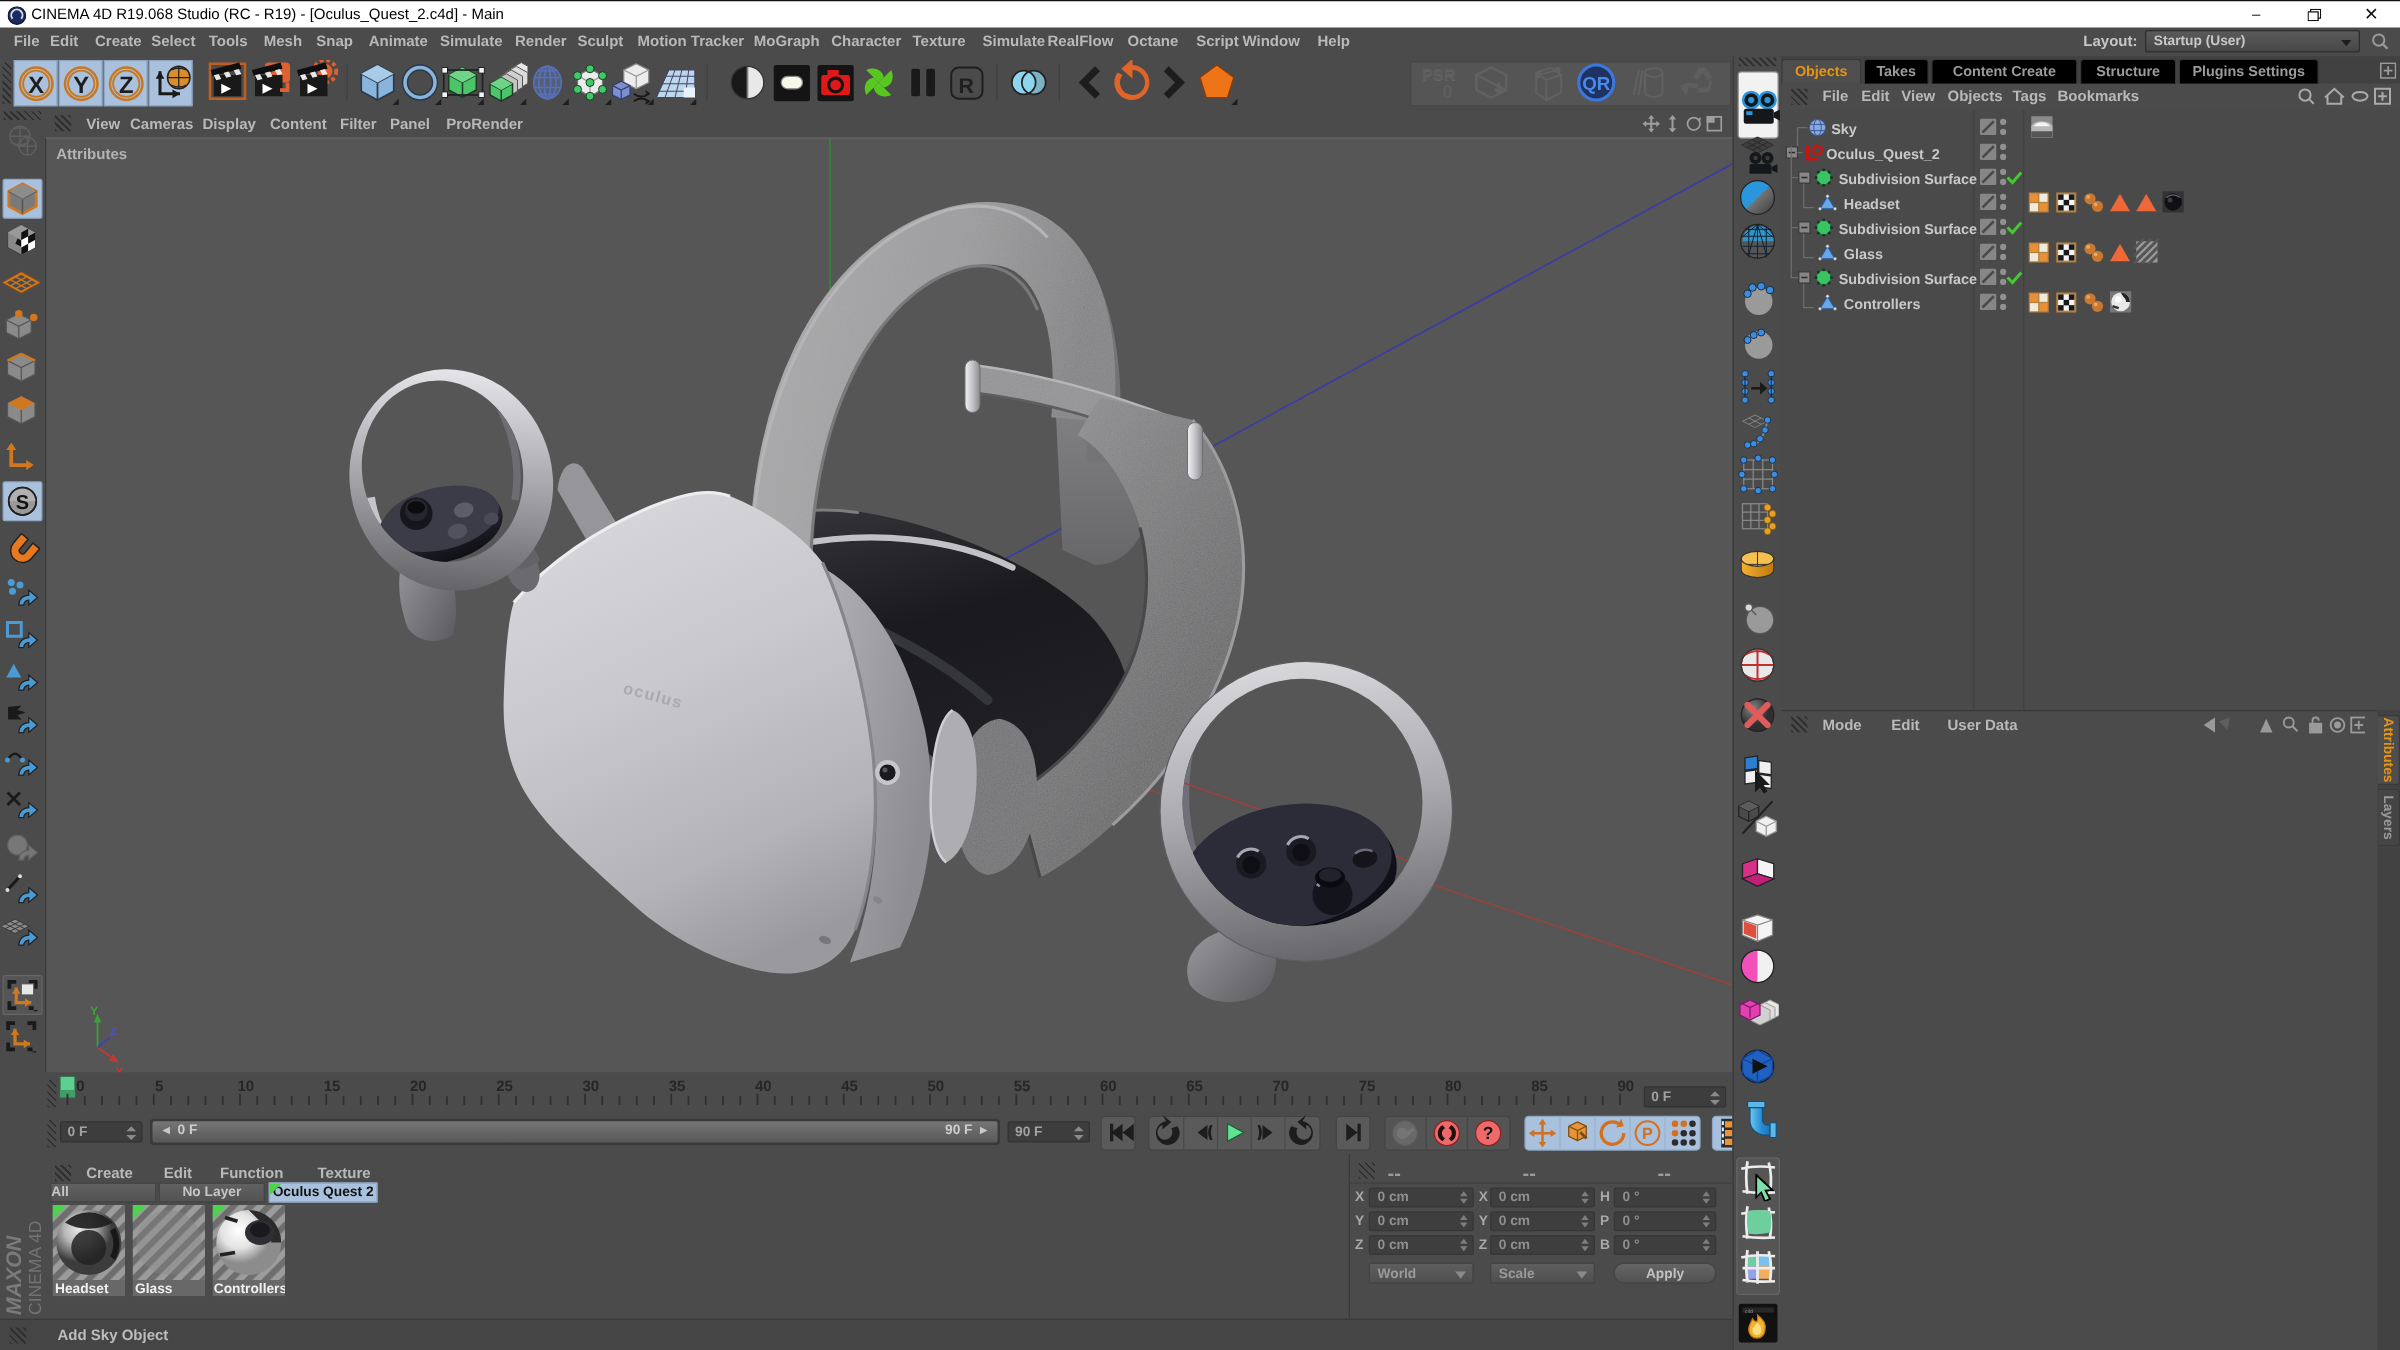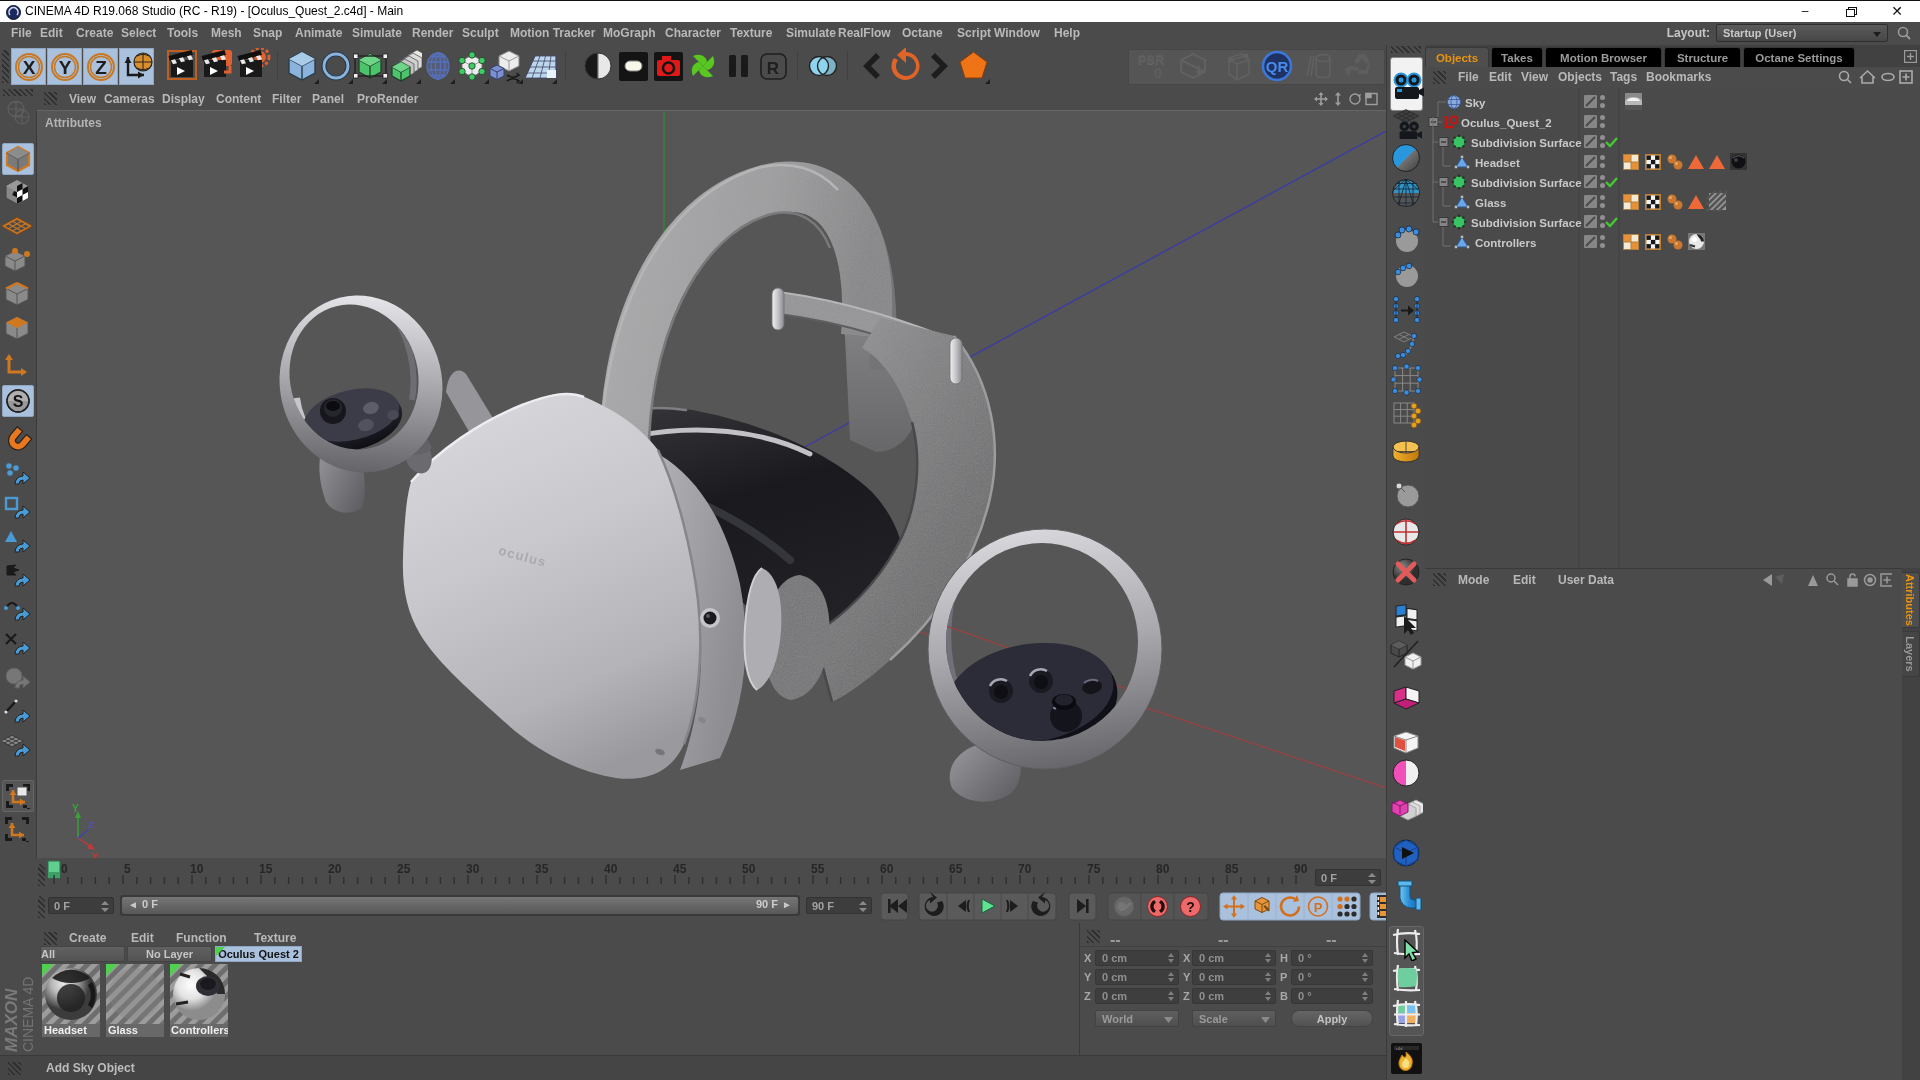--- a/index.html
+++ b/index.html
@@ -1280,23 +1280,23 @@
           <text x="5" y="7" font-size="4" fill="#999">c4d</text>
           <path d="M15 9 c5 4 7 7 6 12 a6.5 6.5 0 0 1 -13 0 c-0.5 -4 2 -6 3 -9 c2 3 5 4 4 -3 z" fill="#f0b030" stroke="#c07808"></path>
           <path d="M15 15 c2.5 2.5 3.5 4 3 6.5 a3.5 3.5 0 0 1 -7 0 c0 -2.5 1.5 -3.5 4 -6.5 z" fill="#f8e080"></path>
         </svg>
     </div>
   </div>
   <div id="rpanel" class="abs">
     <div id="rtabs">
         <span class="rtab on" style="left:0px;width:64px">Objects</span>
         <span class="rtab" style="left:66px;width:52px">Takes</span>
-        <span class="rtab" style="left:120px;width:117px">Motion Browser</span>
+        <span class="rtab" style="left:120px;width:117px">Content Create</span>
         <span class="rtab" style="left:239px;width:77px">Structure</span>
-        <span class="rtab" style="left:318px;width:112px">Octane Settings</span>
+        <span class="rtab" style="left:318px;width:112px">Plugins Settings</span>
         <svg class="abs" style="right:3px;top:5px" width="13" height="13">
           <rect x="0.5" y="0.5" width="12" height="12" fill="none" stroke="#9a9a9a" stroke-width="1.4"></rect>
           <path d="M6.5 3 v7 M3 6.5 h7" stroke="#9a9a9a" stroke-width="1.4"></path>
         </svg>
       </div>
     <div id="omenu">
         <span class="grip abs" style="left:8px;top:4px;width:13px;height:13px"></span>
         <span class="abs" style="left:33px;top:3px">File</span>
         <span class="abs" style="left:64px;top:3px">Edit</span>
         <span class="abs" style="left:96px;top:3px">View</span>

